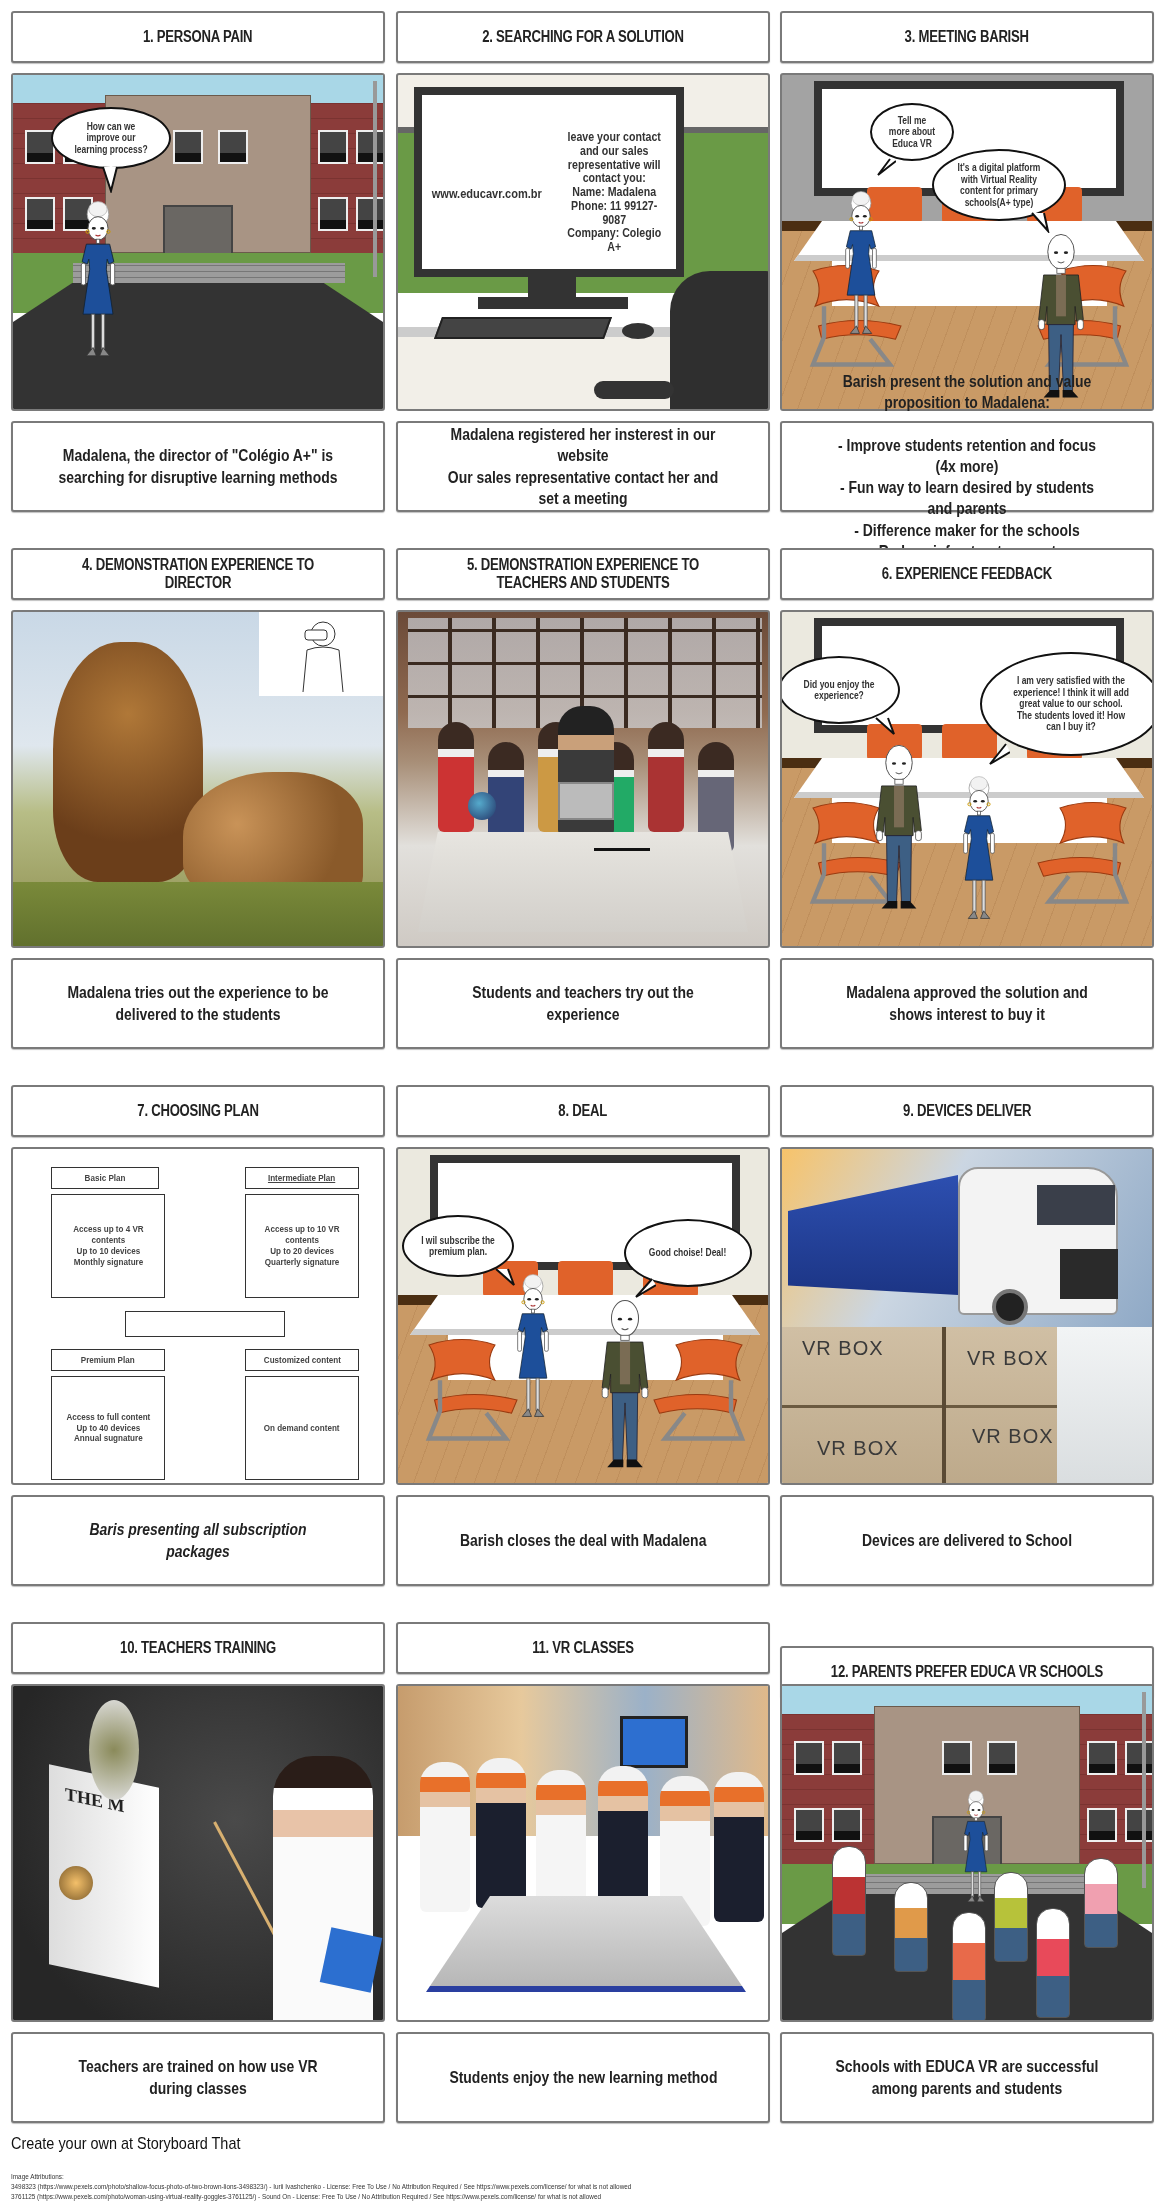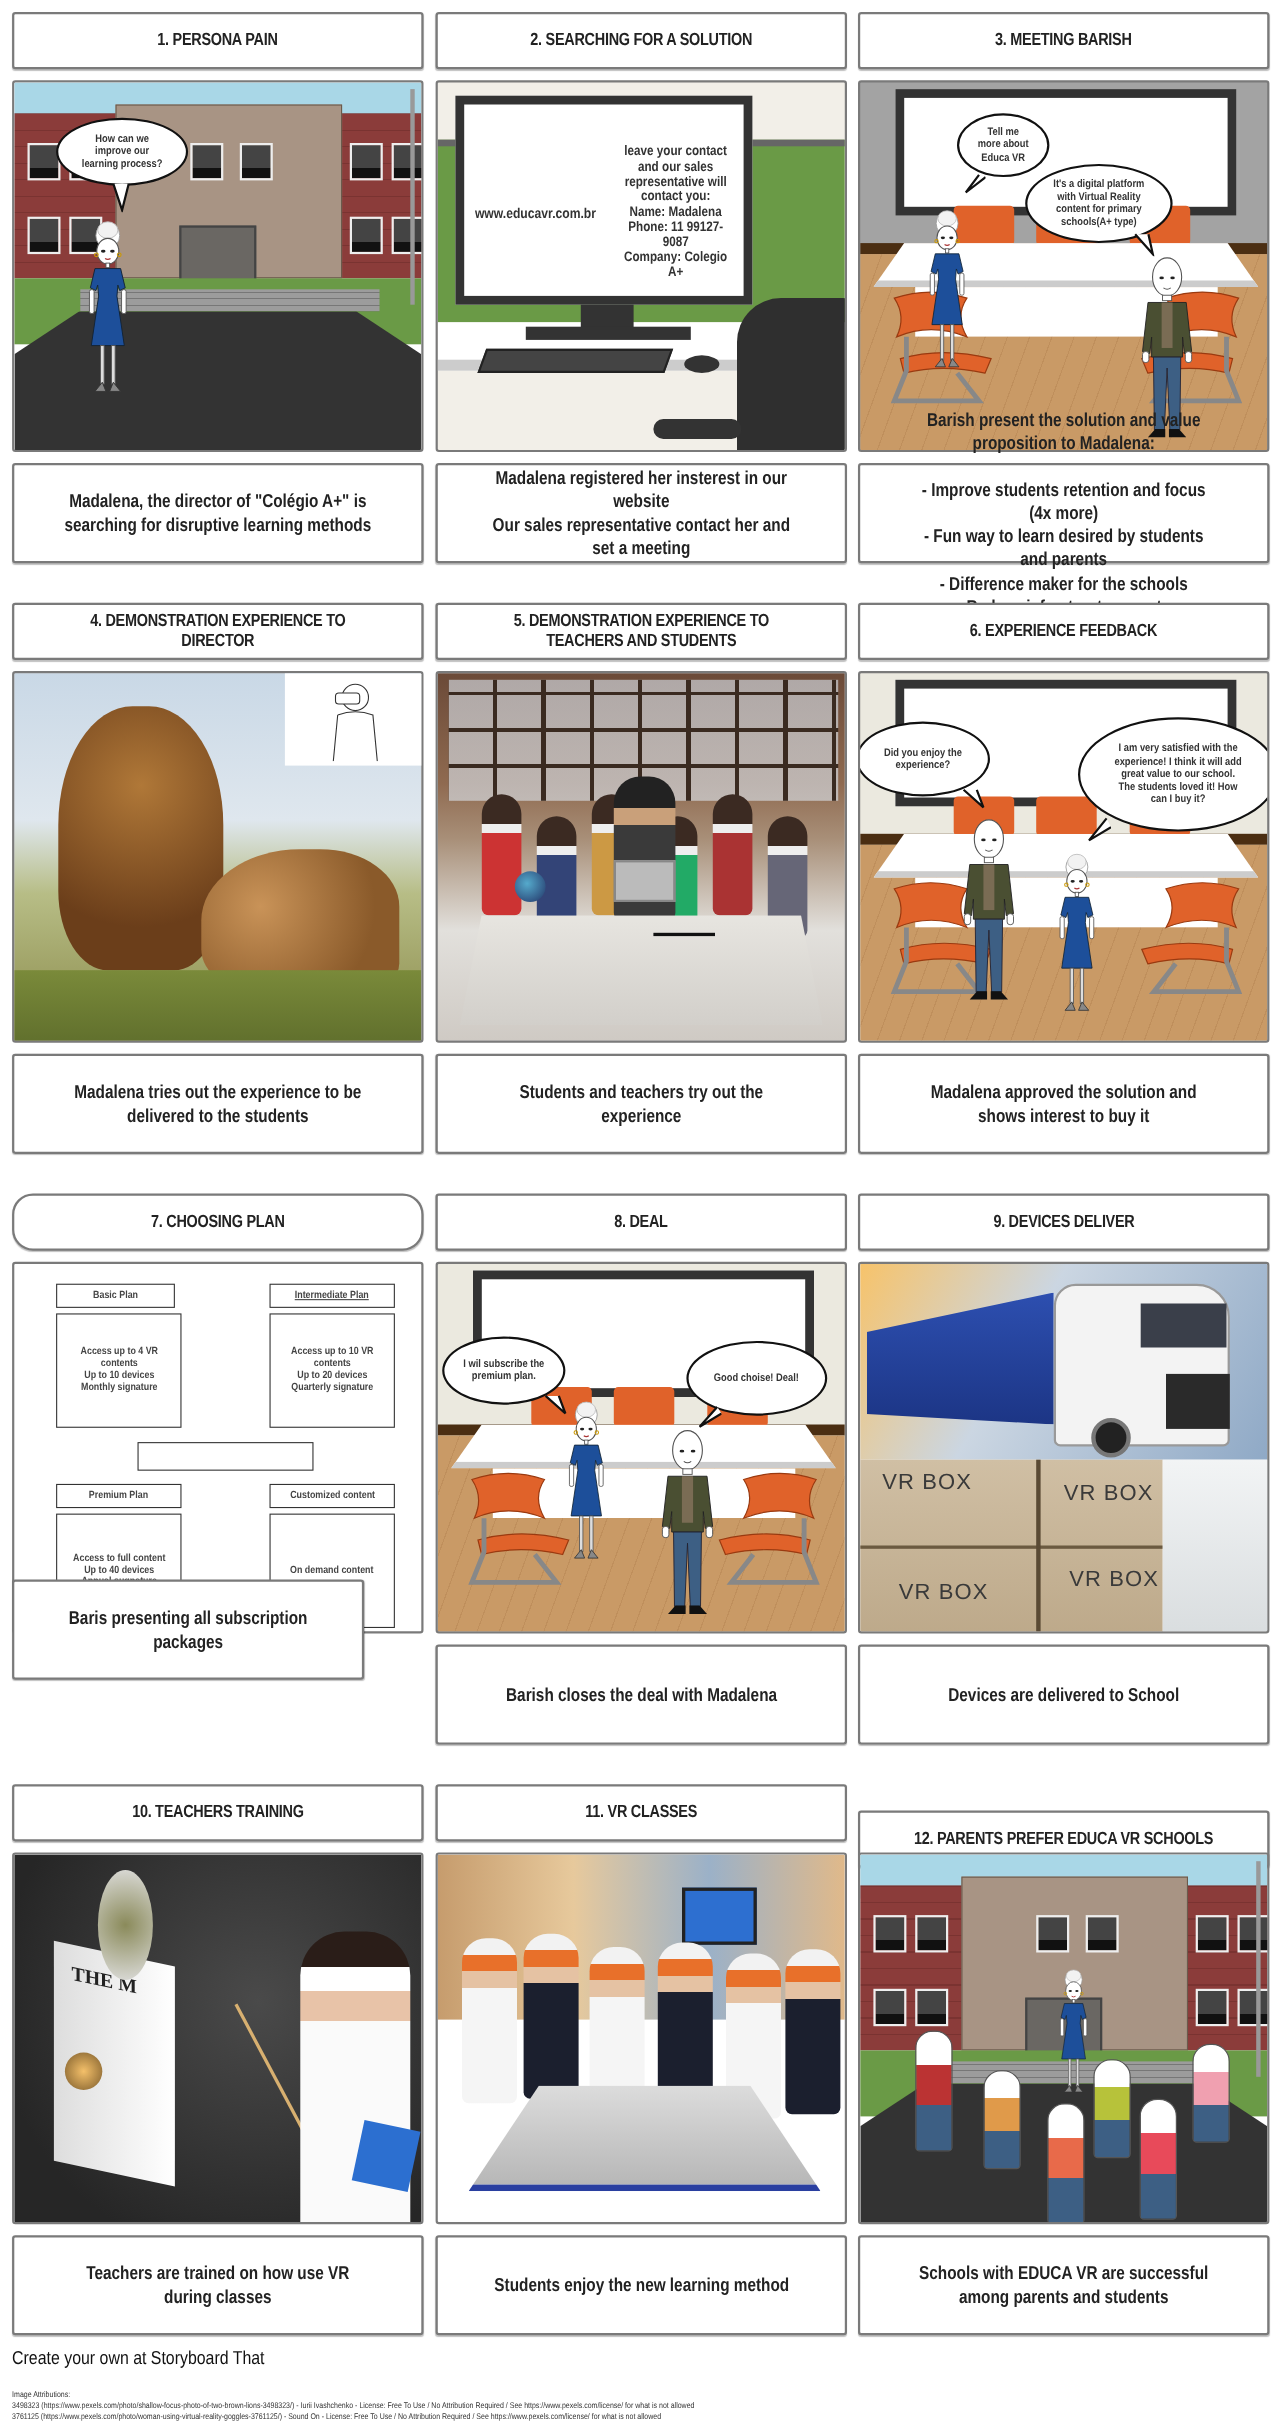--- a/index.html
+++ b/index.html
@@ -262,21 +262,21 @@
                    <div class="bubble" style="left:-4px;top:44px;width:122px;height:68px;"><span>Did you enjoy the experience?</span></div>
                    <svg class="abs" style="left:92px;top:104px;" width="22" height="20">
         <path d="M2 2 L20 18 L14 2" fill="#fff" stroke="#111" stroke-width="2"></path>
       </svg>
                    <div class="bubble" style="left:198px;top:40px;width:182px;height:104px;padding:8px 18px;"><span>I am very satisfied with the experience! I think it will add great value to our school. The students loved it! How can I buy it?</span></div>
                    <svg class="abs" style="left:206px;top:130px;" width="22" height="24">
         <path d="M18 2 L2 22 L22 10" fill="#fff" stroke="#111" stroke-width="2"></path>
       </svg>
     </div>
     <div class="box desc" style="left: 780px; top: 958px; width: 374px; height: 91px;"><span>Madalena approved the solution and shows interest to buy it</span></div>
-    <div class="box title" style="left: 11px; top: 1085px; width: 374px; height: 52px; border-radius: 19px;">
+    <div class="box title" style="left: 11px; top: 1085px; width: 374px; height: 52px;">
       <span>7. CHOOSING PLAN</span>
     </div>
     <div class="panel" style="left: 11px; top: 1147px; width: 374px; height: 338px; background: rgb(255, 255, 255);">
           <div class="plan-box" style="left:38px;top:18px;width:108px;height:22px;"><span>Basic Plan</span></div>
           <div class="plan-box" style="left:38px;top:45px;width:114px;height:104px;"><span>Access up to 4 VR
 contents
 Up to 10 devices
 Monthly signature</span></div>
 
           <div class="plan-box" style="left:232px;top:18px;width:114px;height:22px;text-decoration:underline;"><span>Intermediate Plan</span></div>
@@ -287,21 +287,21 @@
 
           <div class="plan-box" style="left:38px;top:200px;width:114px;height:22px;"><span>Premium Plan</span></div>
           <div class="plan-box" style="left:38px;top:227px;width:114px;height:104px;"><span>Access to full content
 Up to 40 devices
 Annual sugnature</span></div>
 
           <div class="plan-box" style="left:232px;top:200px;width:114px;height:22px;"><span>Customized content</span></div>
           <div class="plan-box" style="left:232px;top:227px;width:114px;height:104px;align-items:center;"><span>On demand content</span></div>
         <div class="plan-box" style="left:112px;top:162px;width:160px;height:26px;"></div>
     </div>
-    <div class="box desc" style="left: 11px; top: 1436px; width: 320px; height: 91px;"><span>Baris presenting all subscription packages</span></div>
+    <div class="box desc" style="left: 11px; top: 1495px; width: 374px; height: 91px; font-style: italic;"><span>Baris presenting all subscription packages</span></div>
     <div class="box title" style="left: 396px; top: 1085px; width: 374px; height: 52px;">
       <span>8. DEAL</span>
     </div>
     <div class="panel" style="left: 396px; top: 1147px; width: 374px; height: 338px; background: rgb(235, 233, 223);">
       <div class="abs" style="left:32px;top:6px;width:310px;height:115px;background:#fff;border:8px solid #333;"></div>
       <div class="abs" style="left:0;top:146px;width:100%;height:10px;background:#4b2e12;"></div>
       <div class="abs" style="left:0;top:156px;width:100%;height:200px;background:repeating-linear-gradient(110deg,#c99a66 0 18px,#bf8f5c 18px 19px);"></div>
       <div class="abs" style="left:85px;top:112px;width:55px;height:36px;background:#e0622a;border-radius:4px;"></div>
       <div class="abs" style="left:160px;top:112px;width:55px;height:36px;background:#e0622a;border-radius:4px;"></div>
       <div class="abs" style="left:245px;top:112px;width:55px;height:36px;background:#e0622a;border-radius:4px;"></div>

